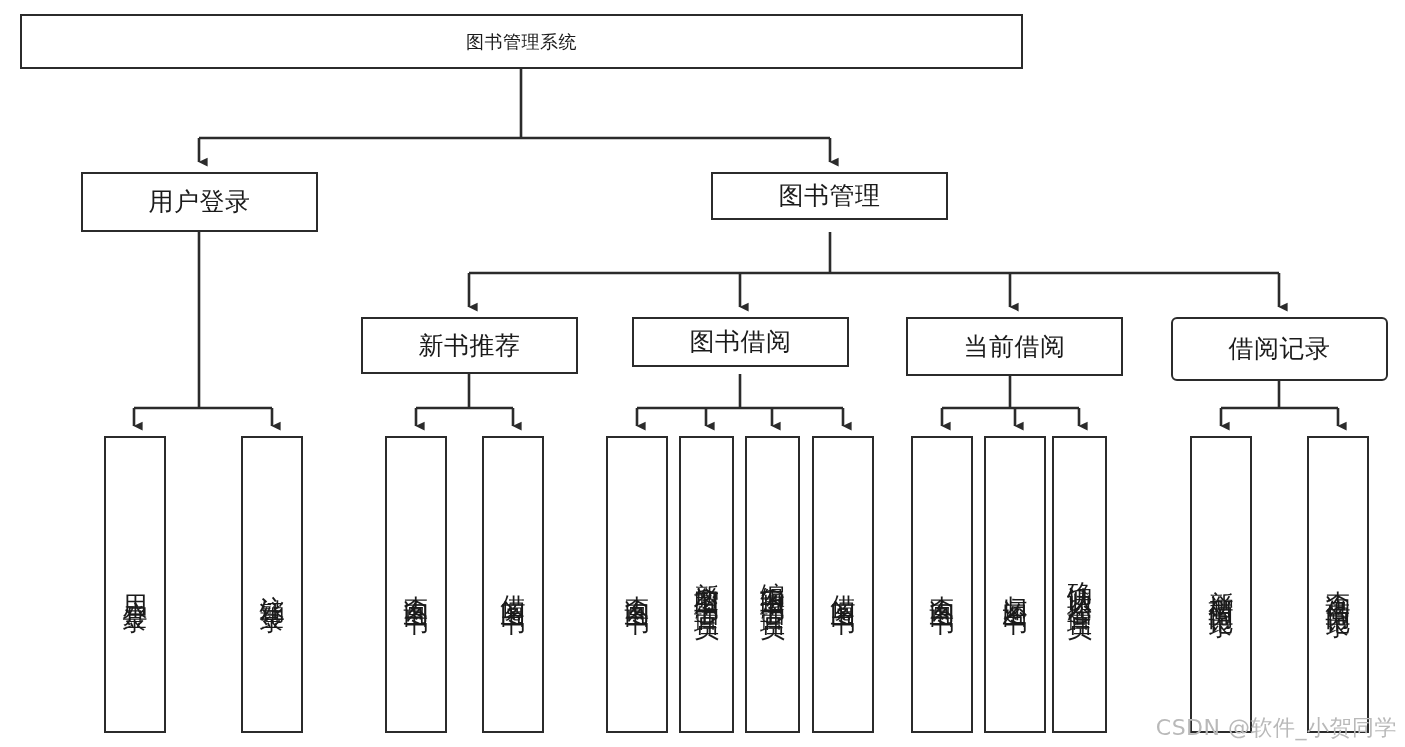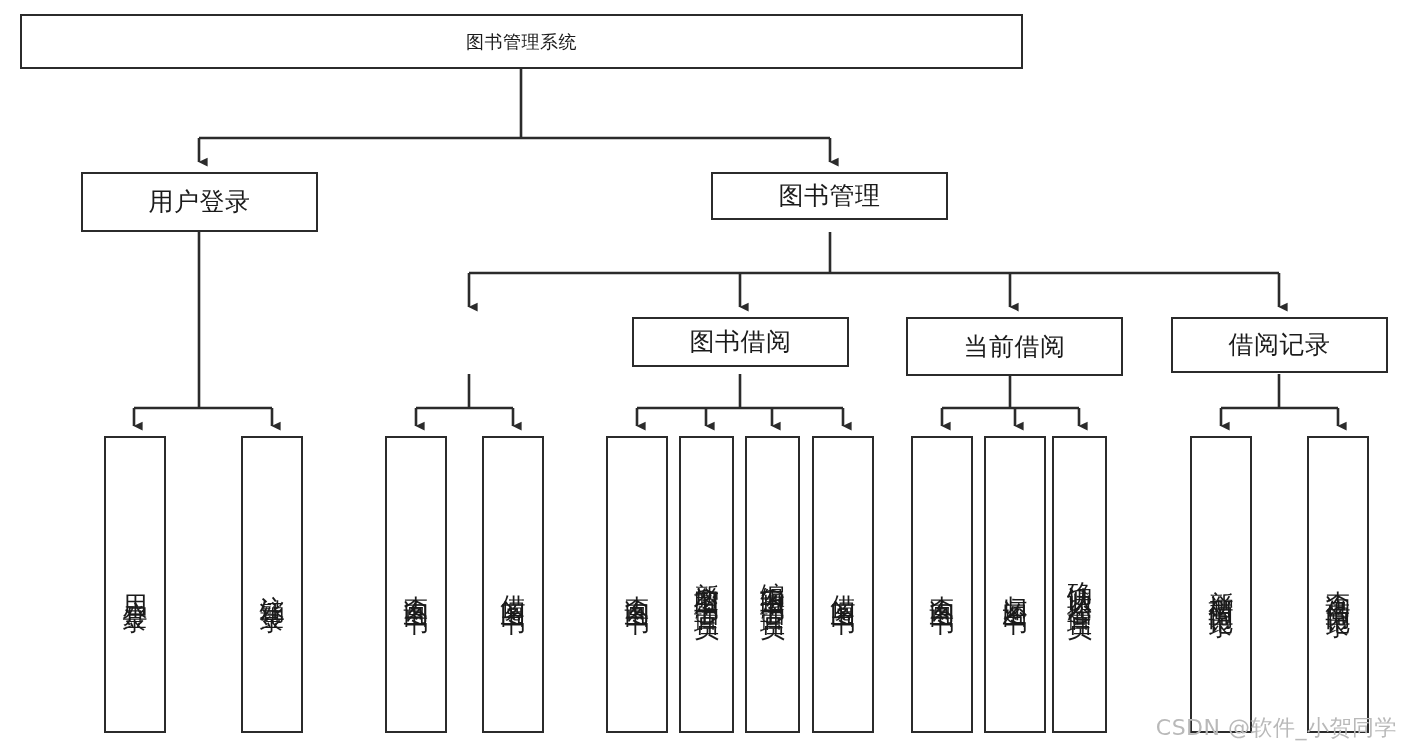--- a/index.html
+++ b/index.html
@@ -135,27 +135,30 @@
     <span class="label">图书管理系统</span>
   </div>
 
   <div class="node horizontal" style="left: 81px; top: 172px; width: 237px; height: 60px;">
     <span class="label">用户登录</span>
   </div>
   <div class="node horizontal" style="left: 711px; top: 172px; width: 237px; height: 48px;">
     <span class="label">图书管理</span>
   </div>
 
+  <div class="node horizontal" style="left: 361px; top: 317px; width: 217px; height: 57px;">
+    <span class="label">新书推荐</span>
+  </div>
   <div class="node horizontal" style="left: 632px; top: 317px; width: 217px; height: 50px;">
     <span class="label">图书借阅</span>
   </div>
   <div class="node horizontal" style="left: 866px; top: 317px; width: 217px; height: 59px; margin-left: 40px;">
     <span class="label">当前借阅</span>
   </div>
-  <div class="node horizontal" style="left: 1171px; top: 317px; width: 217px; height: 56px;">
+  <div class="node horizontal" style="left: 1171px; top: 317px; width: 217px; height: 64px; border-radius: 6px;">
     <span class="label">借阅记录</span>
   </div>
 
   <div class="node vertical" style="left: 104px; top: 436px; width: 62px; height: 297px;">
     <span class="label">用户登录</span>
   </div>
   <div class="node vertical" style="left: 241px; top: 436px; width: 62px; height: 297px;">
     <span class="label">注销登录</span>
   </div>
 

